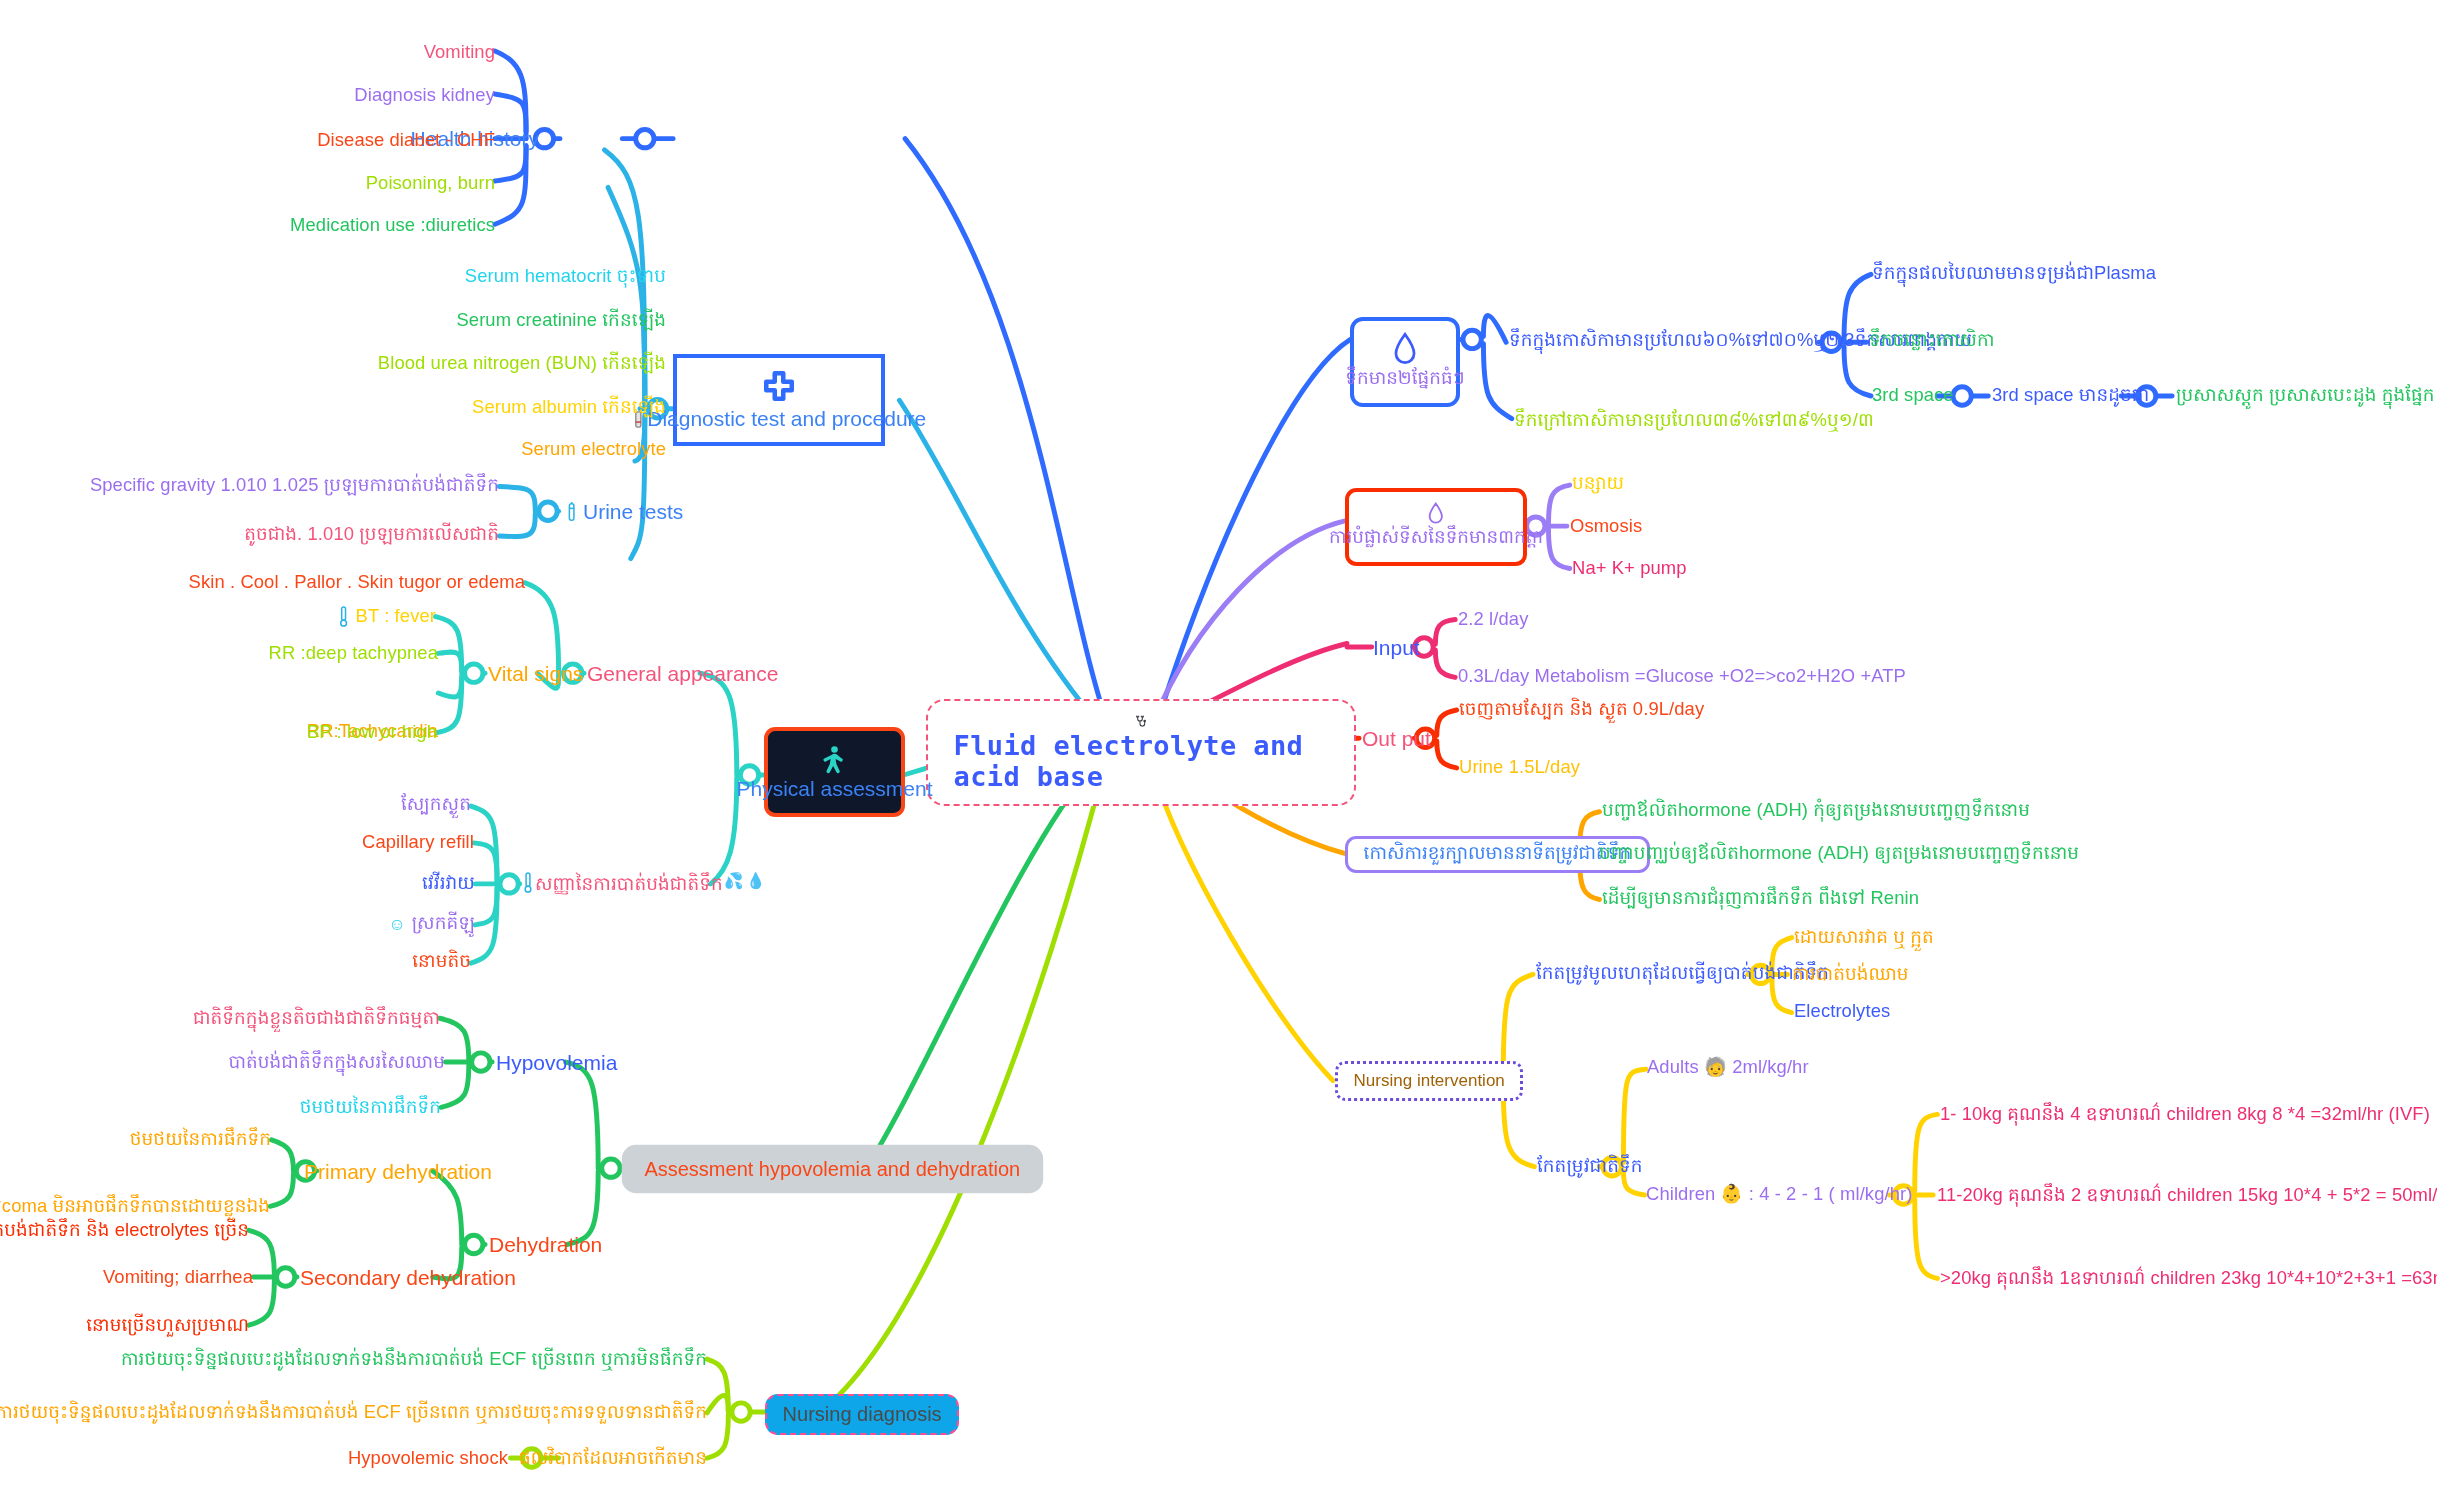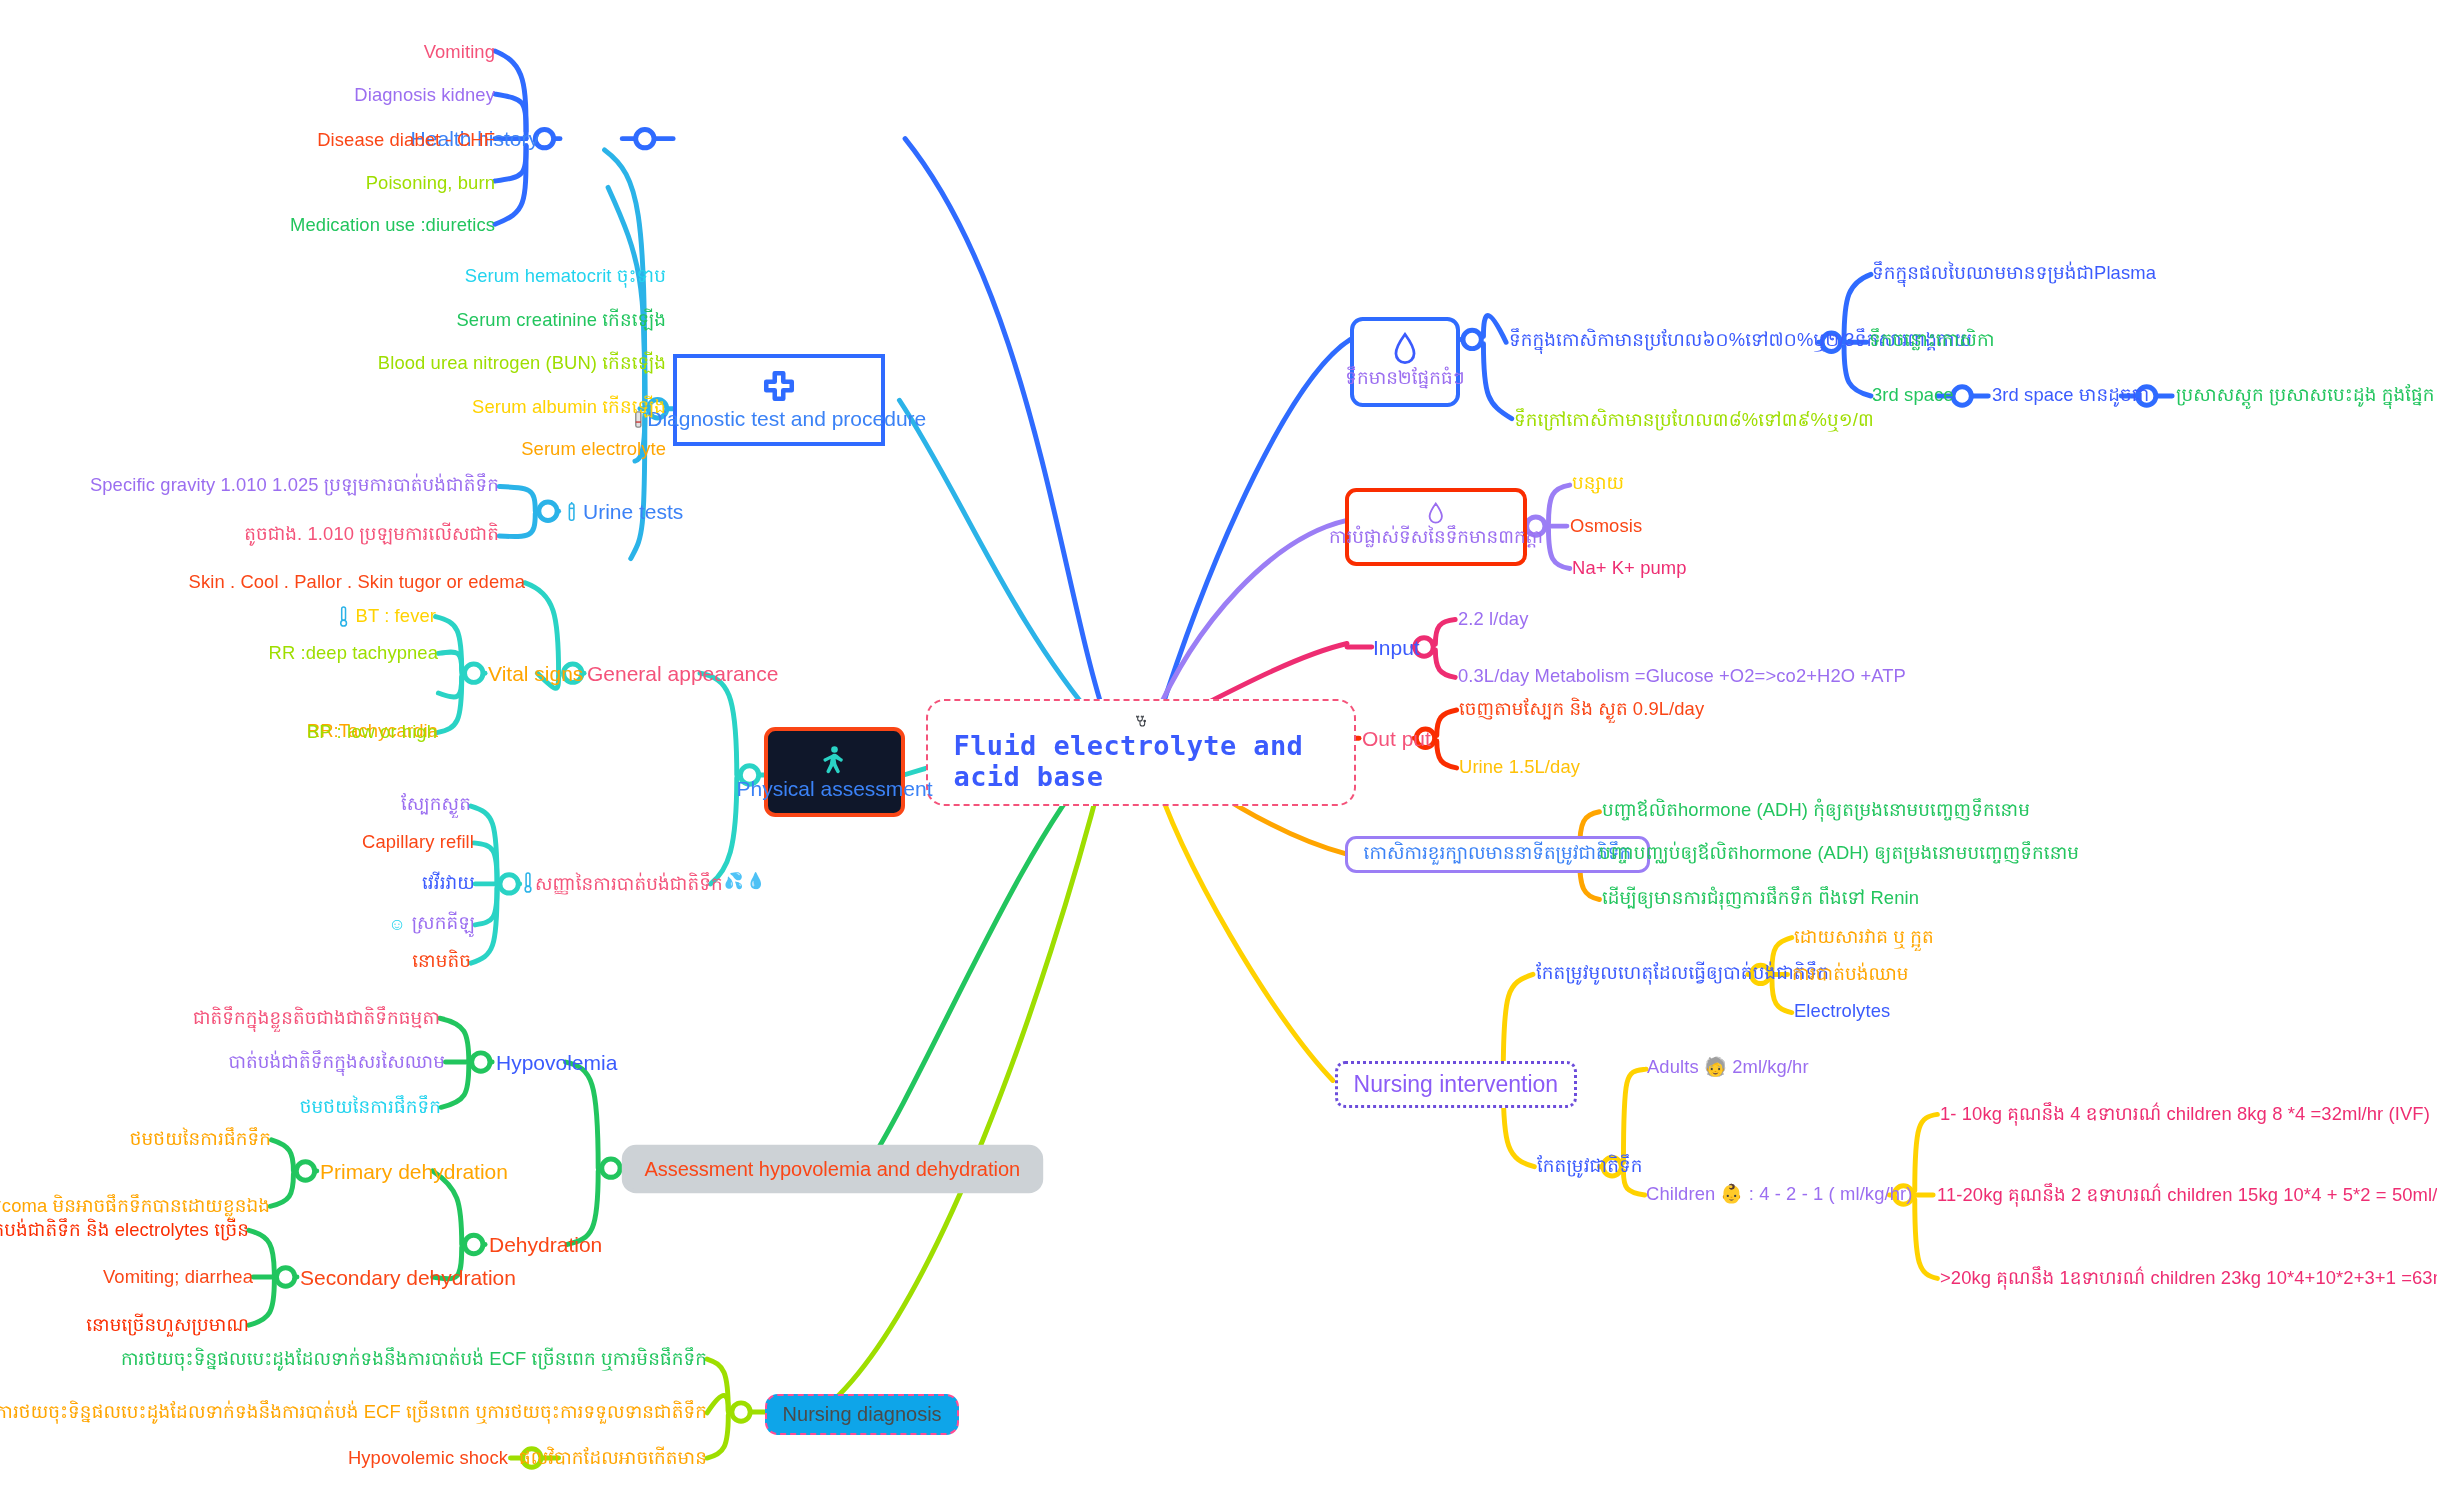--- a/index.html
+++ b/index.html
@@ -21,21 +21,21 @@
     padding:10px 18.4px;font-size:21px;color:#f4536f;}
   .box-diag{border:4.2px solid #2f6bff;background:#fff;padding:8.5px 21px;}
   .box-diag .cap{font-size:21px;color:#3b82f6;}
   .box-phys{border:4.2px solid #fa4616;border-radius:11.3px;background:#0f172a;padding:8.5px 21px;}
   .box-phys .cap{font-size:21px;color:#3b82f6;}
   .box-hypo{background:#cdd2d6;border-radius:10px;padding:8.5px 18.4px;font-size:20px;color:#fa4616;
     box-shadow:0 0 0 4.2px #cdd2d6;}
   .box-nursdx{border:2.8px dashed #ff4d94;border-radius:12.7px;background:#0ea5e9;padding:7px 15.6px;
     font-size:20px;color:#4a4a4a;}
   .box-nursint{border:3.5px dotted #6c4ddb;border-radius:10px;background:#fff;padding:7px 15.6px;
-    font-size:23px;color:#8b5cf6;}
+    font-size:17px;color:#a16207;}
   .box-water{border:4.2px solid #2f6bff;border-radius:12.7px;background:#fff;padding:10px 18.4px;}
   .box-water .cap{font-size:18.4px;color:#9b6ef0;}
   .box-osm{border:4.2px solid #fa2d00;border-radius:11.3px;background:#fff;padding:10px 17px;}
   .box-osm .cap{font-size:18.4px;color:#9b6ef0;}
   .box-horm{border:3.5px solid #9b7ef5;border-radius:11.3px;background:#fff;padding:7px 15.6px;
     font-size:18.4px;color:#3b82f6;}
   
   .central{
     position:absolute;border:2.8px dashed #f4537a;border-radius:18.4px;background:#fff;
     display:flex;flex-direction:column;align-items:center;justify-content:center;
@@ -372,21 +372,21 @@
 
   <div class="boxed box-hypo" style="left:626px;top:1149px;">Assessment hypovolemia and dehydration</div>
 
   <div class="node mid" style="left:496px;top:1051px;color:#3b5bfd;">Hypovolemia</div>
   <div class="node leaf" style="left:440px;top:1007px;transform:translateX(-100%);color:#f4537a;">ជាតិទឹកក្នុងខ្លួនតិចជាងជាតិទឹកធម្មតា</div>
   <div class="node leaf" style="left:445px;top:1051px;transform:translateX(-100%);color:#9b6ef0;">បាត់បង់ជាតិទឹកក្នុងសរសៃឈាម</div>
   <div class="node leaf" style="left:441px;top:1096px;transform:translateX(-100%);color:#22d3ee;">ថមថយនៃការផឹកទឹក</div>
 
   <div class="node mid" style="left:489px;top:1233px;color:#fa4616;">Dehydration</div>
 
-  <div class="node mid" style="left:320px;top:1160px;color:#ffa500;">Primary dehydration</div>
+  <div class="node mid" style="left:304px;top:1160px;color:#ffa500;">Primary dehydration</div>
   <div class="node leaf" style="left:271px;top:1128px;transform:translateX(-100%);color:#ffa500;">ថមថយនៃការផឹកទឹក</div>
   <div class="node leaf" style="left:270px;top:1195px;transform:translateX(-100%);color:#ffa500;">អ្នកជម្ងឺcoma មិនអាចផឹកទឹកបានដោយខ្លួនឯង</div>
 
   <div class="node mid" style="left:300px;top:1266px;color:#fa4616;">Secondary dehydration</div>
   <div class="node leaf" style="left:249px;top:1219px;transform:translateX(-100%);color:#fa2d00;">បាត់បង់ជាតិទឹក និង electrolytes ច្រើន</div>
   <div class="node leaf" style="left:253px;top:1266px;transform:translateX(-100%);color:#fa4616;">Vomiting; diarrhea</div>
   <div class="node leaf" style="left:249px;top:1314px;transform:translateX(-100%);color:#fa2d00;">នោមច្រើនហួសប្រមាណ</div>
 
   <div class="boxed box-nursdx" style="left:765px;top:1394px;">Nursing diagnosis</div>
   <div class="node leaf" style="left:707px;top:1348px;transform:translateX(-100%);color:#22c55e;">ការថយចុះទិន្នផលបេះដូងដែលទាក់ទងនឹងការបាត់បង់ ECF ច្រើនពេក ឬការមិនផឹកទឹក</div>

